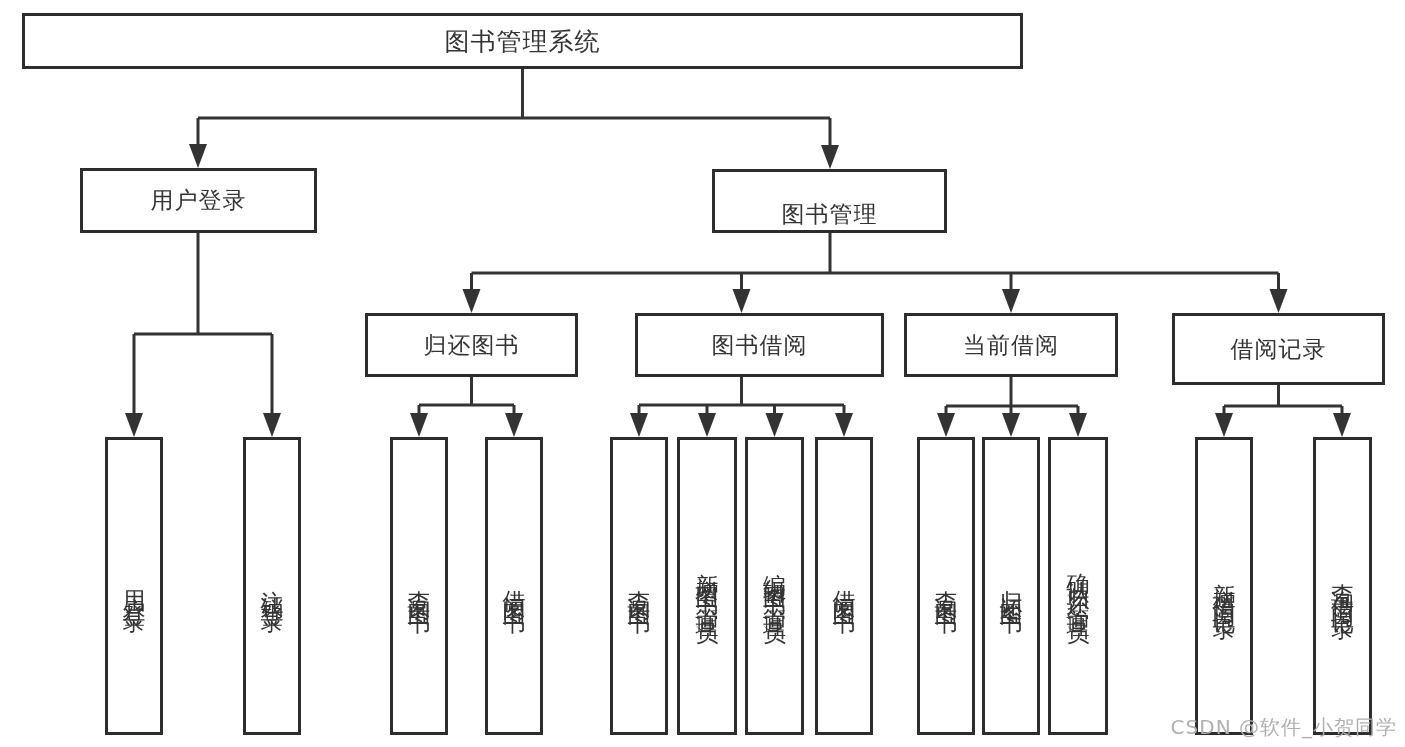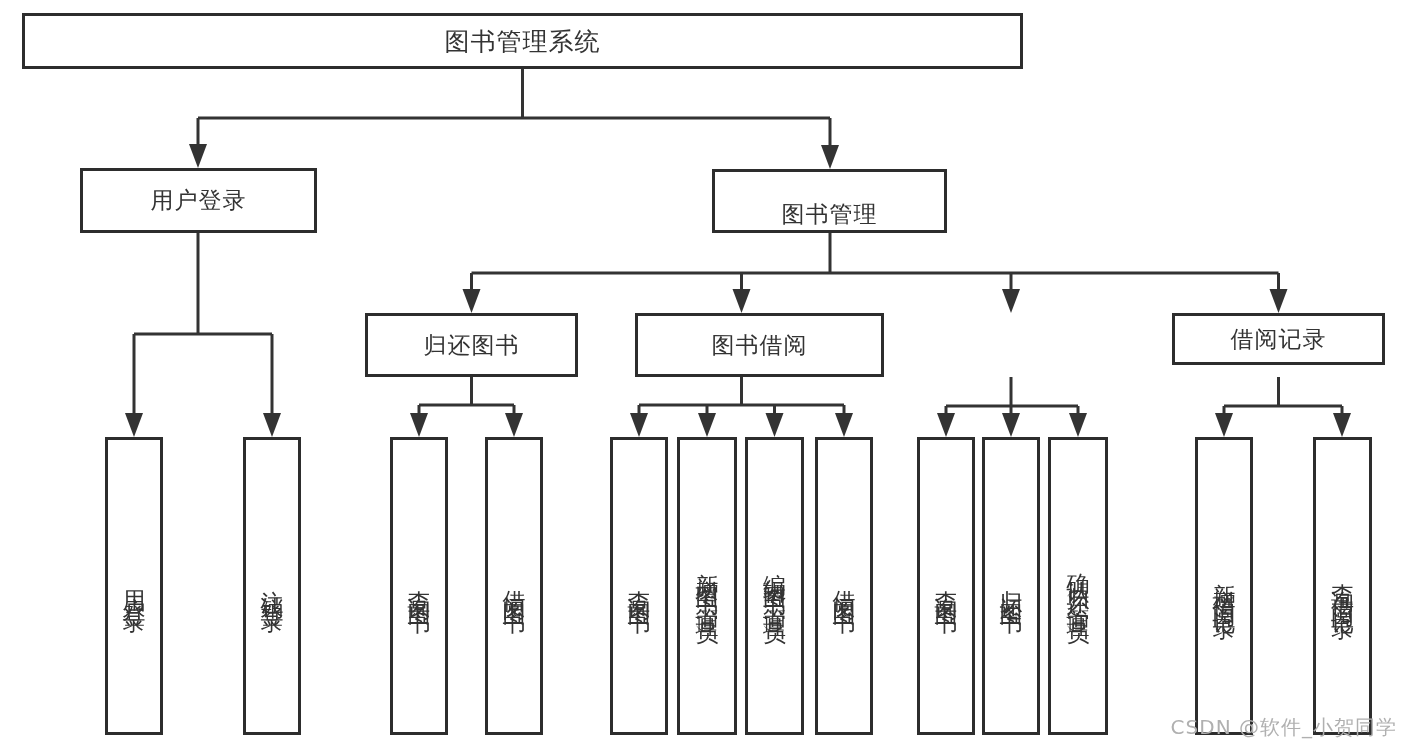--- a/index.html
+++ b/index.html
@@ -104,21 +104,24 @@
   <div class="box" style="left:712px;top:169px;width:235px;height:64px;align-items:flex-end;">
     <span class="lbl-h">图书管理</span>
   </div>
 
   <div class="box" style="left:365px;top:313px;width:213px;height:64px;">
     <span class="lbl-h">归还图书</span>
   </div>
   <div class="box" style="left:635px;top:313px;width:249px;height:64px;">
     <span class="lbl-h">图书借阅</span>
   </div>
-  <div class="box" style="left:1172px;top:313px;width:213px;height:52px;">
+  <div class="box" style="left:904px;top:313px;width:214px;height:64px;">
+    <span class="lbl-h">当前借阅</span>
+  </div>
+  <div class="box" style="left:1172px;top:313px;width:213px;height:72px;">
     <span class="lbl-h">借阅记录</span>
   </div>
 
   <div class="box" style="left:105px;top:437px;width:58px;height:298px;">
     <span class="lbl-v">用户登录</span>
   </div>
   <div class="box" style="left:243px;top:437px;width:58px;height:298px;">
     <span class="lbl-v">注销登录</span>
   </div>
 

